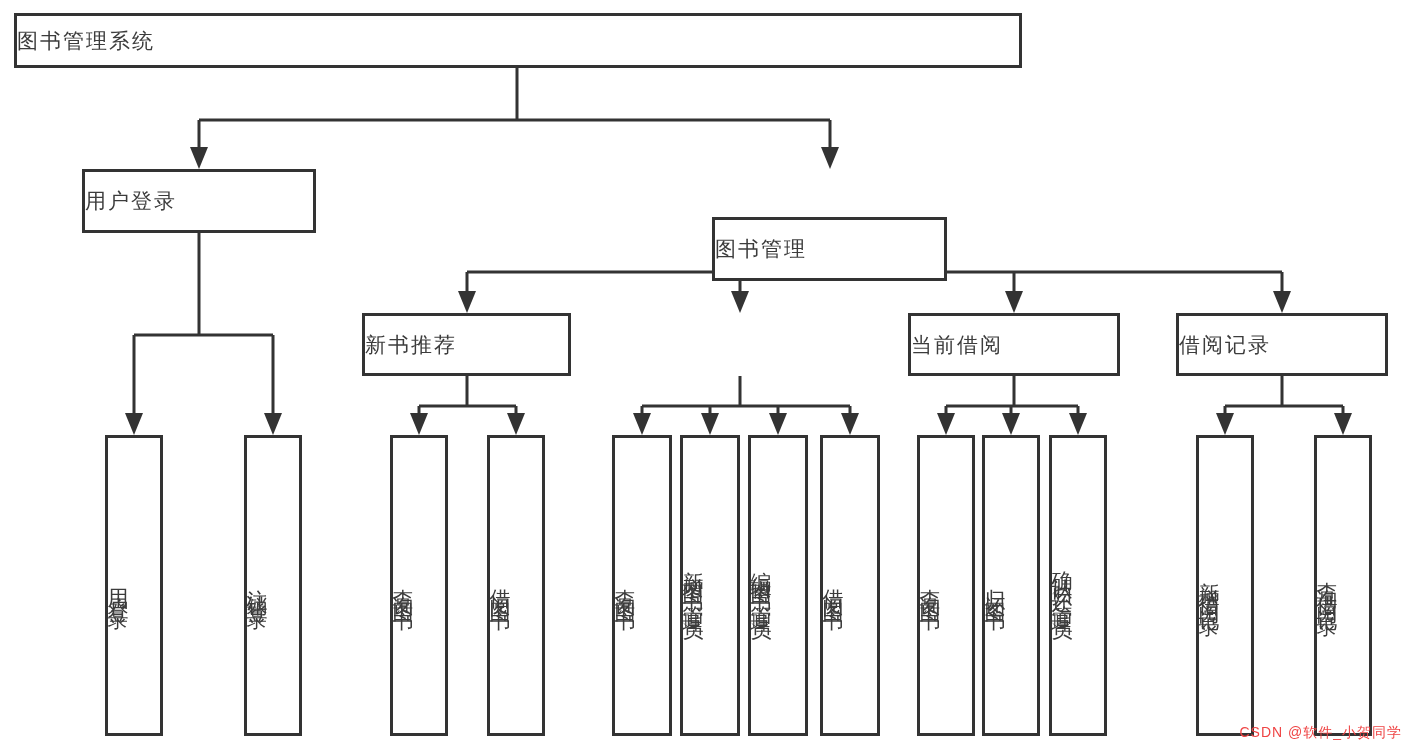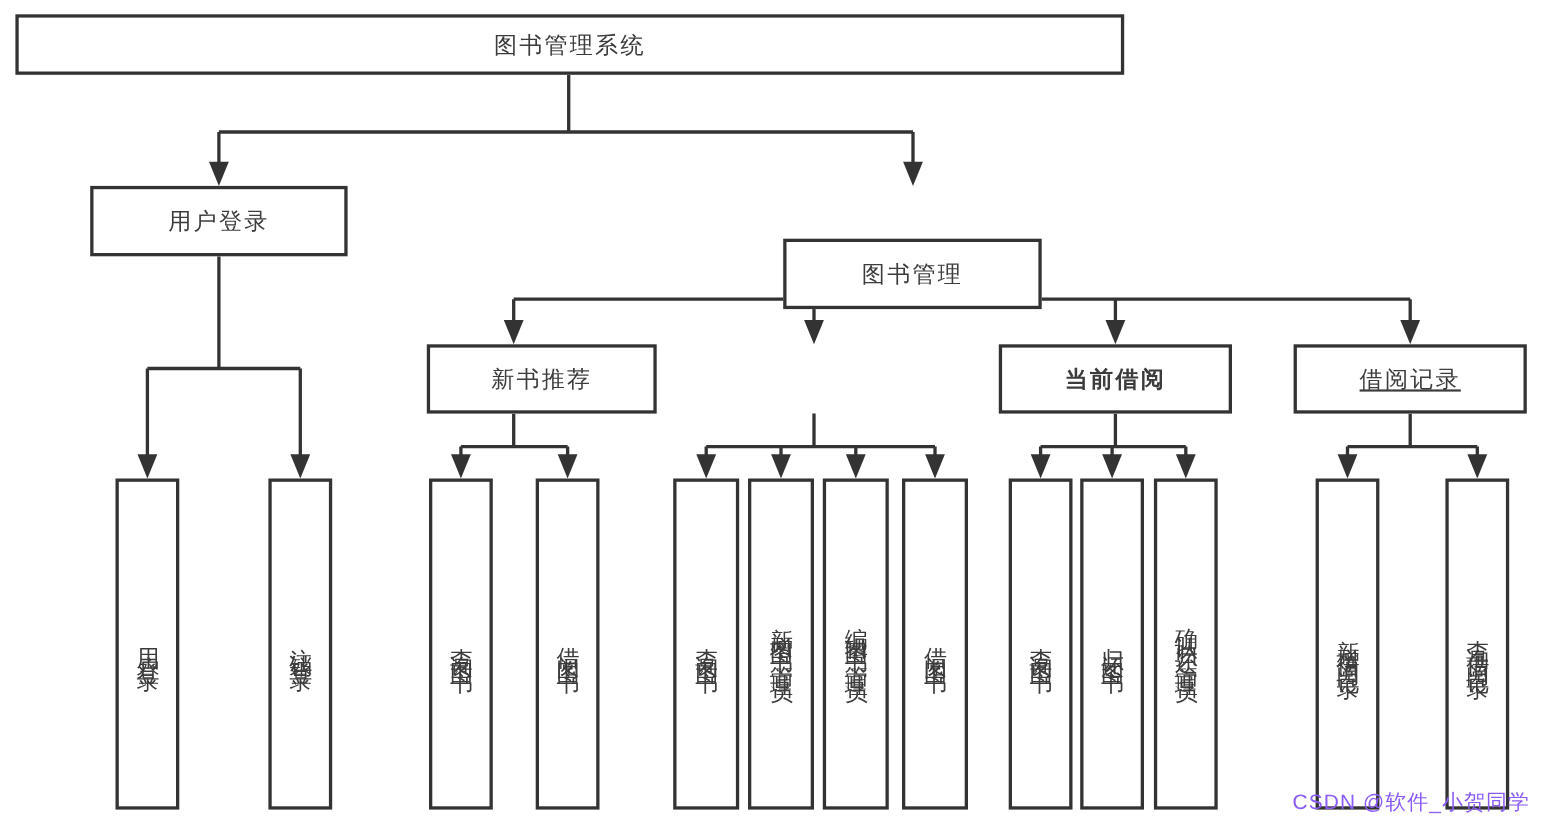--- a/index.html
+++ b/index.html
@@ -23,46 +23,46 @@
     height: 747px;
     z-index: 1;
   }
   .node {
     position: absolute;
     box-sizing: border-box;
     border: 3px solid #333333;
     background: #ffffff;
     display: flex;
     align-items: center;
-    justify-content: center;
+    justify-content: flex-start;
     z-index: 2;
     color: #3c3c3c;
   }
   .node.h span {
     font-size: 21px;
     letter-spacing: 2px;
     white-space: nowrap;
   }
   .leaf {
     top: 435px;
     height: 301px;
   }
   .leaf span {
     writing-mode: vertical-rl;
     font-size: 21px;
     letter-spacing: 7px;
     line-height: 1;
   }
   .watermark {
     position: absolute;
-    right: 14px;
+    right: 3px;
     bottom: 5px;
     z-index: 3;
-    font-size: 19px;
-    color: #8b5cf6;
+    font-size: 14px;
+    color: #ef4444;
     letter-spacing: 1px;
     white-space: nowrap;
   }
 </style>
 </head>
 <body>
 
 <div class="canvas">
 
   <svg class="connectors" viewBox="0 0 1405 747" xmlns="http://www.w3.org/2000/svg">
@@ -102,27 +102,27 @@
     <span>图书管理系统</span>
   </div>
 
   <div class="node h" style="left:82px; top:169px; width:234px; height:64px;">
     <span>用户登录</span>
   </div>
   <div class="node h" style="left:712px; top:169px; width:235px; height:64px;margin-top:48px;">
     <span>图书管理</span>
   </div>
 
-  <div class="node h" style="left:362px; top:313px; width:209px; height:63px;margin-left:26px;">
+  <div class="node h" style="left:362px; top:313px; width:209px; height:63px;">
     <span>新书推荐</span>
   </div>
-  <div class="node h" style="left:908px; top:313px; width:212px; height:63px;font-weight:bold;">
+  <div class="node h" style="left:908px; top:313px; width:212px; height:63px;">
     <span>当前借阅</span>
   </div>
-  <div class="node h" style="left:1176px; top:313px; width:212px; height:63px;text-decoration:underline;">
+  <div class="node h" style="left:1176px; top:313px; width:212px; height:63px;">
     <span>借阅记录</span>
   </div>
 
   <div class="node leaf" style="left:105px; width:58px;">
     <span>用户登录</span>
   </div>
   <div class="node leaf" style="left:244px; width:58px;">
     <span>注销登录</span>
   </div>
 

